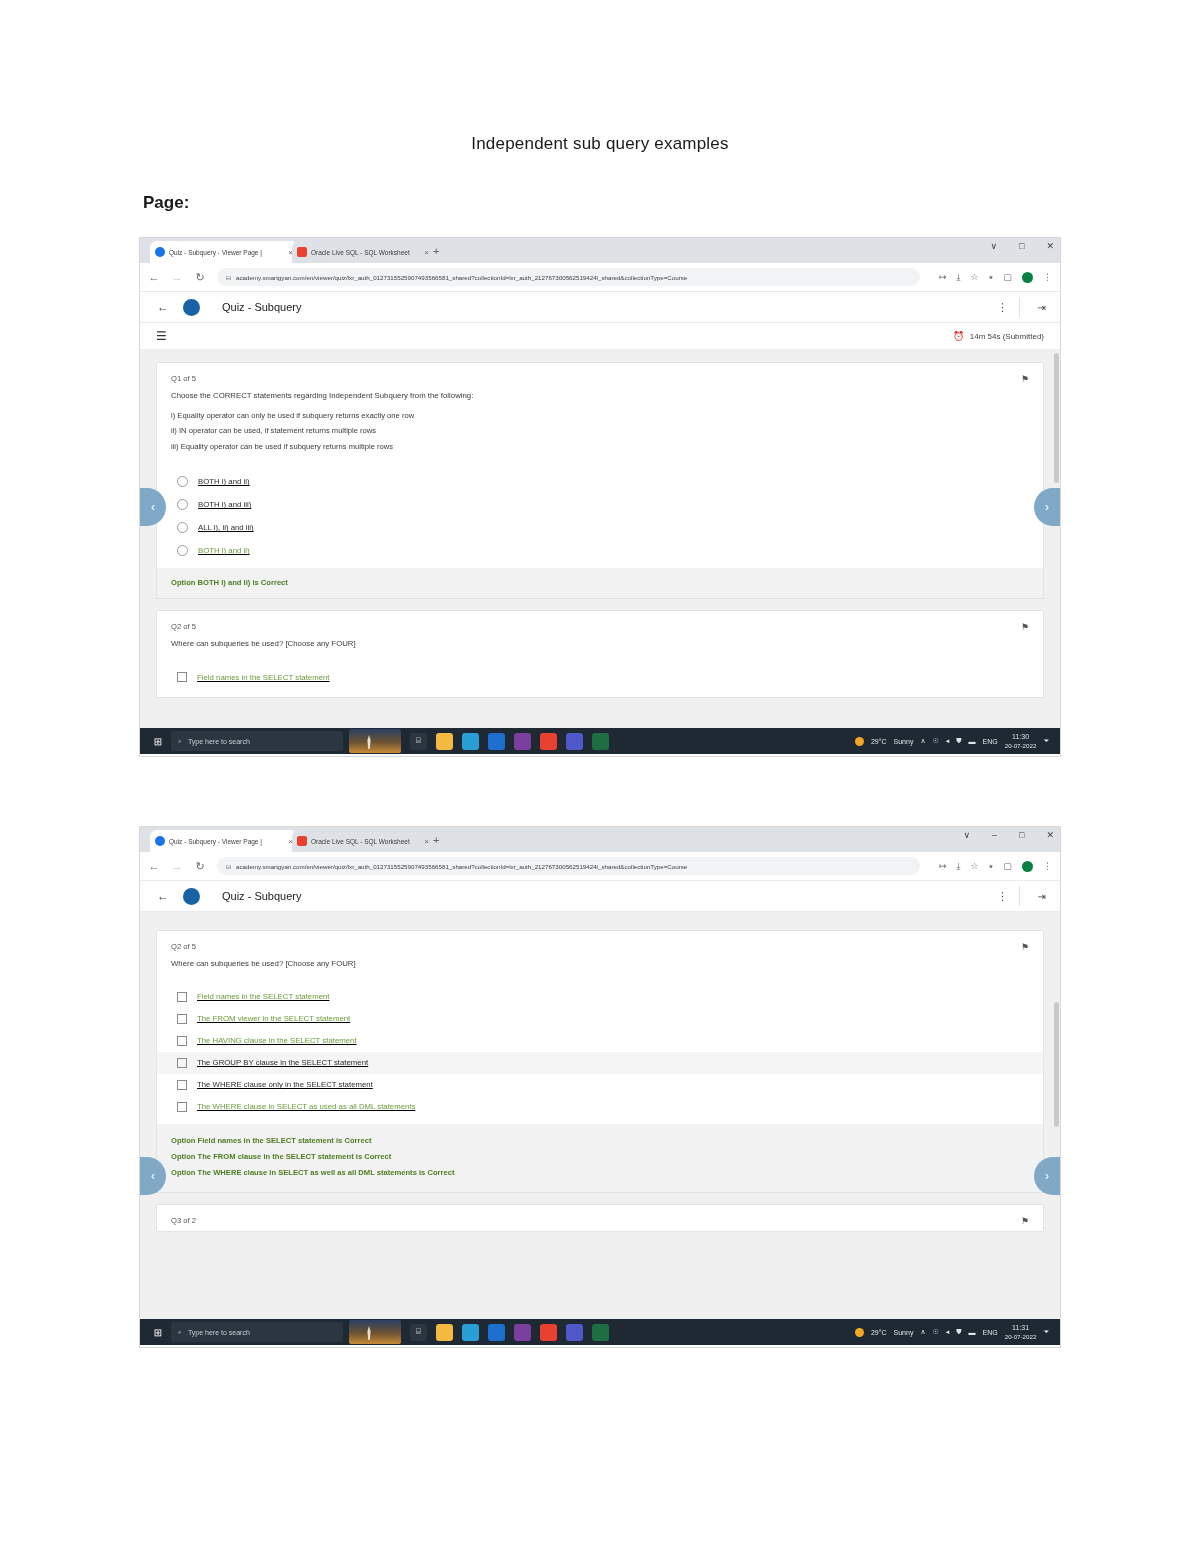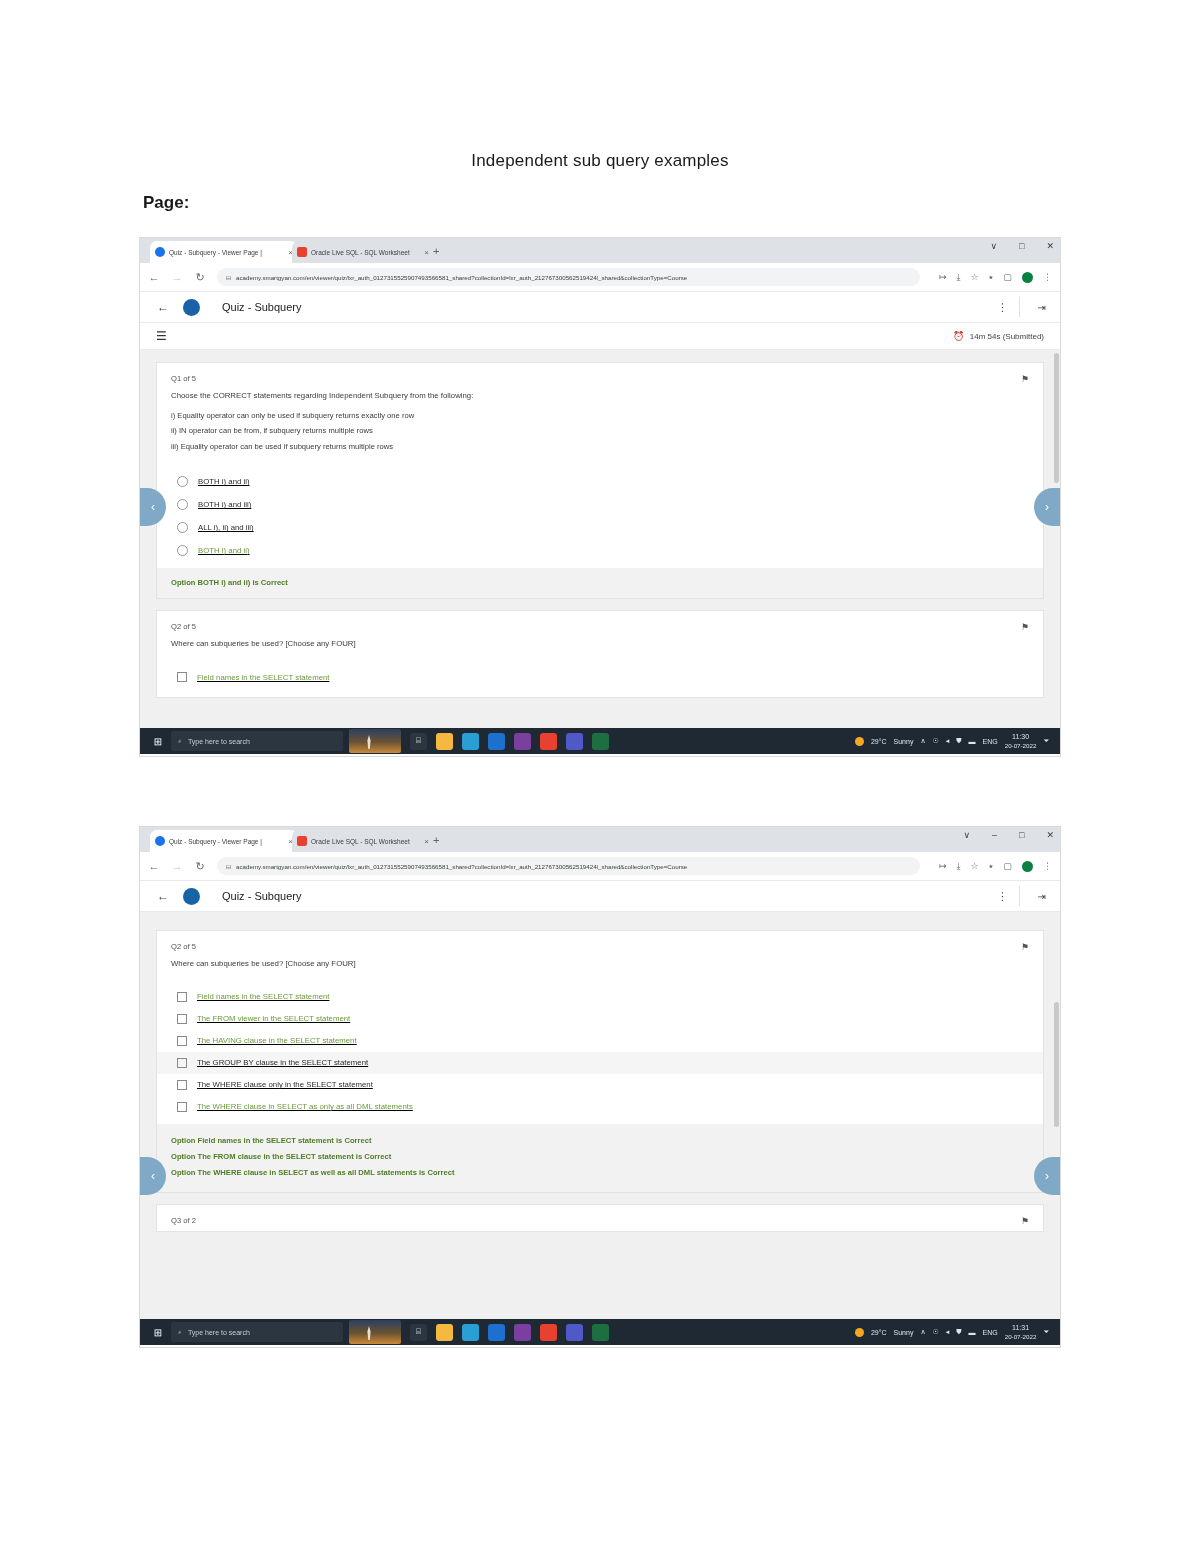--- a/index.html
+++ b/index.html
@@ -7,21 +7,21 @@
     width:1200px; height:1553px;
     background:#ffffff;
     font-family:"Liberation Sans", sans-serif;
     color:#000;
     position:relative;
     overflow:hidden;
   }
 
   
   .doc-title{
-    position:absolute; top:151px; left:0; width:1200px;
+    position:absolute; top:134px; left:0; width:1200px;
     text-align:center; font-size:17px; color:#1a1a1a; letter-spacing:.2px;
   }
   .doc-sub{
     position:absolute; top:193px; left:143px;
     font-size:17px; color:#1a1a1a; font-weight:600;
   }
 
   
   .shot{ position:absolute; left:140px; width:920px; background:#fff;
          box-shadow:0 0 0 1px #d9d9d9; overflow:hidden; }
@@ -213,21 +213,21 @@
       </span>
     </div>
 
     <div class="scroll-area">
 
       <div class="qcard">
         <span class="flag">⚑</span>
         <div class="qnum">Q1 of 5</div>
         <div class="qtext">Choose the CORRECT statements regarding Independent Subquery from the following:</div>
         <div class="qstmt">i) Equality operator can only be used if subquery returns exactly one row</div>
-        <div class="qstmt">ii) IN operator can be from, if subquery returns multiple rows</div>
+        <div class="qstmt">ii) IN operator can be used, if statement returns multiple rows</div>
         <div class="qstmt">iii) Equality operator can be used if subquery returns multiple rows</div>
 
         <div class="opts">
           <div class="opt opt-dark">
             <span class="radio"></span>
             <span>BOTH i) and ii)</span>
           </div>
           <div class="opt opt-dark">
             <span class="radio"></span>
             <span>BOTH i) and iii)</span>
@@ -380,21 +380,21 @@
           <div class="opt opt-dark shaded">
             <span class="checkbox"></span>
             <span>The GROUP BY clause in the SELECT statement</span>
           </div>
           <div class="opt opt-dark">
             <span class="checkbox"></span>
             <span>The WHERE clause only in the SELECT statement</span>
           </div>
           <div class="opt opt-green">
             <span class="checkbox"></span>
-            <span>The WHERE clause in SELECT as only as all DML statements</span>
+            <span>The WHERE clause in SELECT as used as all DML statements</span>
           </div>
         </div>
 
         <div class="ansbox tall">
           <div class="ansline">Option Field names in the SELECT statement is Correct</div>
           <div class="ansline">Option The FROM clause in the SELECT statement is Correct</div>
           <div class="ansline">Option The WHERE clause in SELECT as well as all DML statements is Correct</div>
         </div>
       </div>
 

